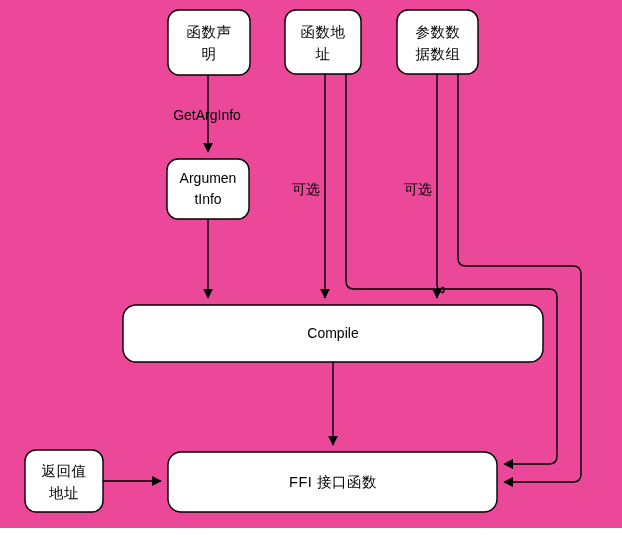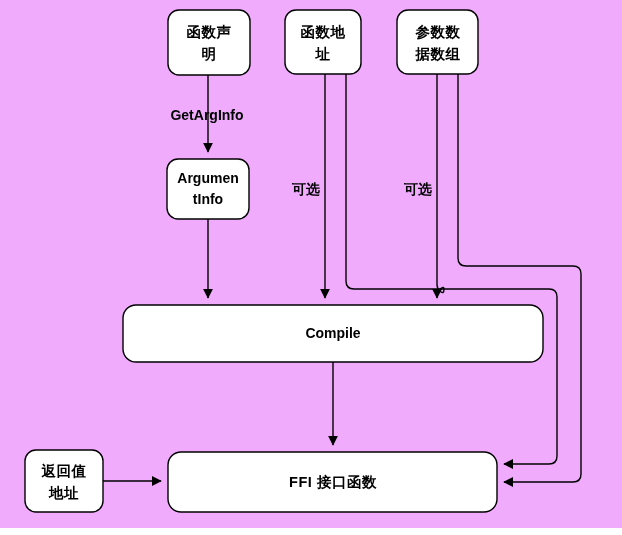--- a/index.html
+++ b/index.html
@@ -8,23 +8,22 @@
     padding: 0;
     background: #ffffff;
   }
   body {
     font-family: "Liberation Sans", "DejaVu Sans", sans-serif;
   }
   #diagram-root {
     position: relative;
     width: 622px;
     height: 528px;
-    background: #f0abfc;
+    background: #ec4899;
     overflow: hidden;
-    font-weight: bold;
   }
   #diagram-svg {
     position: absolute;
     left: 0;
     top: 0;
     width: 622px;
     height: 535px;
   }
   .node-rect {
     fill: #ffffff;

